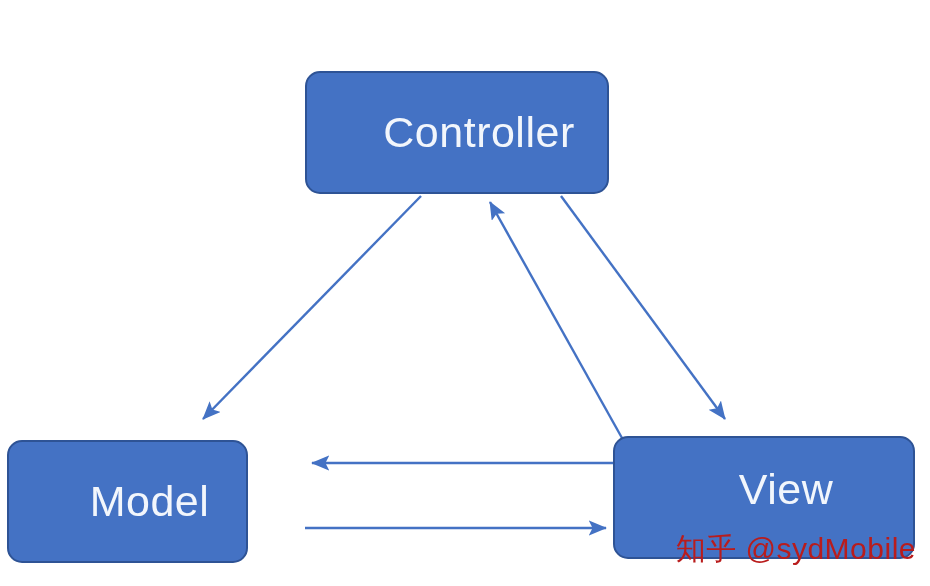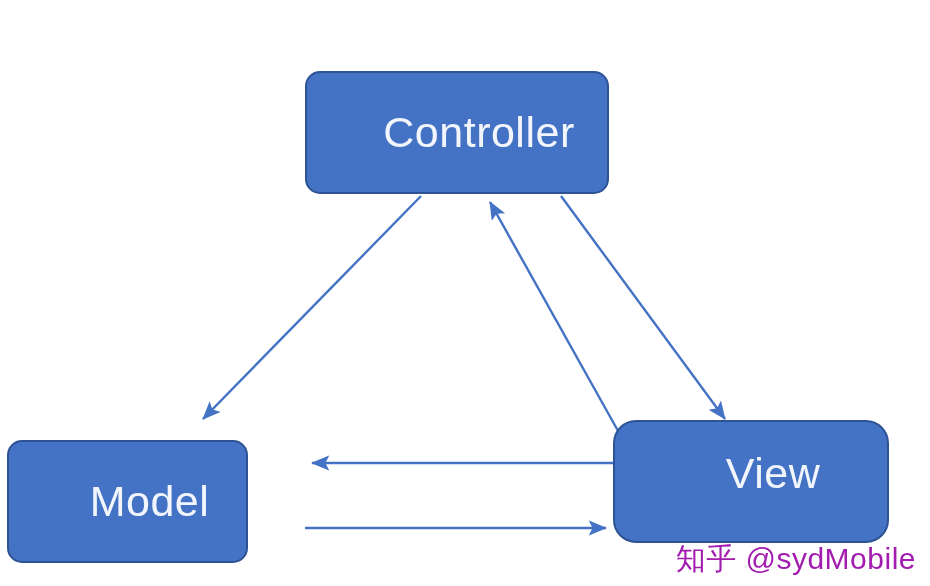--- a/index.html
+++ b/index.html
@@ -51,36 +51,35 @@
     height: 123px;
   }
   #node-model {
     left: 7px;
     top: 440px;
     width: 241px;
     height: 123px;
   }
   #node-view {
     left: 613px;
-    top: 420px;
-    width: 276px;
+    top: 436px;
+    width: 302px;
     height: 123px;
-    border-radius: 23px;
   }
   #node-view .node-label {
     position: relative;
     top: -8px;
   }
   .watermark {
     position: absolute;
     right: 14px;
-    bottom: 6px;
+    bottom: 16px;
     font-size: 30px;
     font-weight: 400;
-    color: #a21caf;
+    color: #b91c1c;
     white-space: nowrap;
     letter-spacing: 0.5px;
   }
 </style>
 </head>
 <body>
 
 <div id="canvas">
 
   <svg class="arrow-layer" width="930" height="586" viewBox="0 0 930 586" xmlns="http://www.w3.org/2000/svg">

